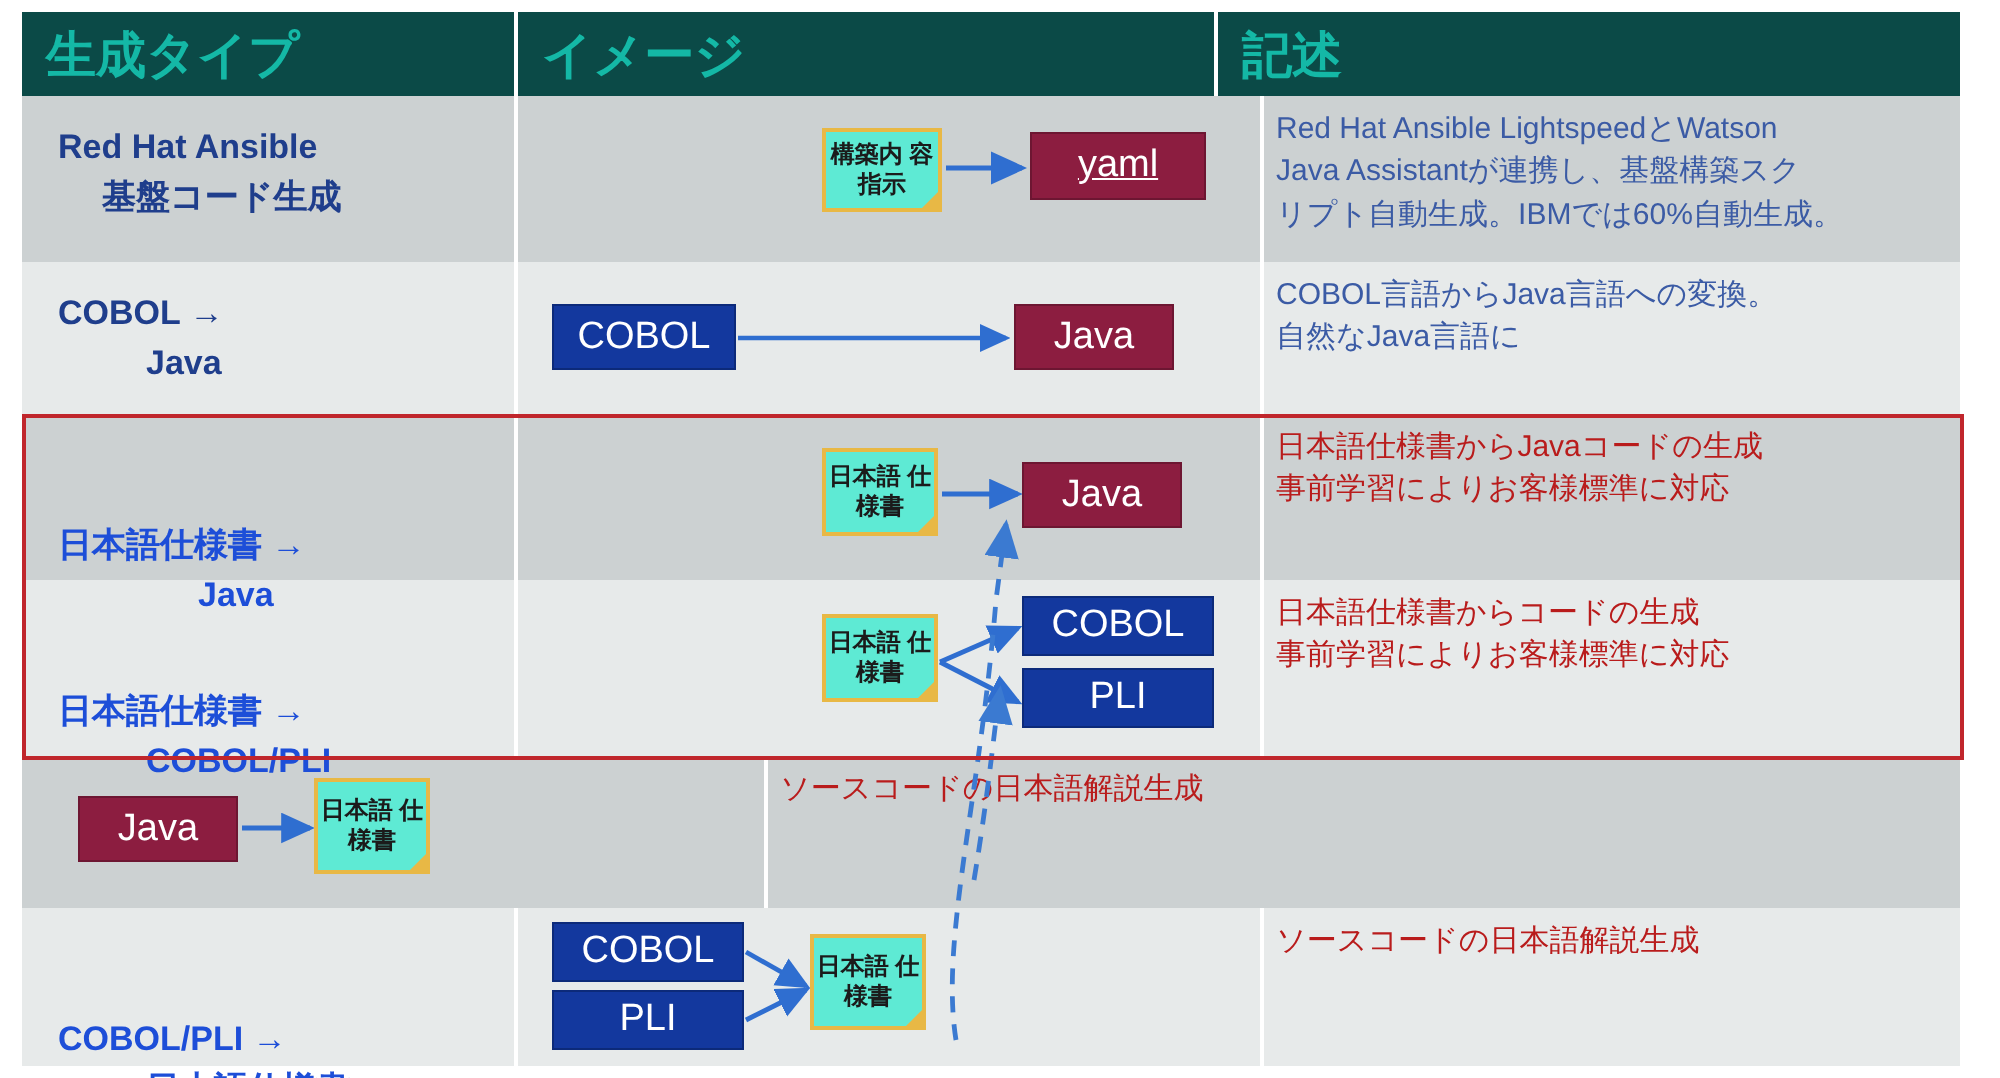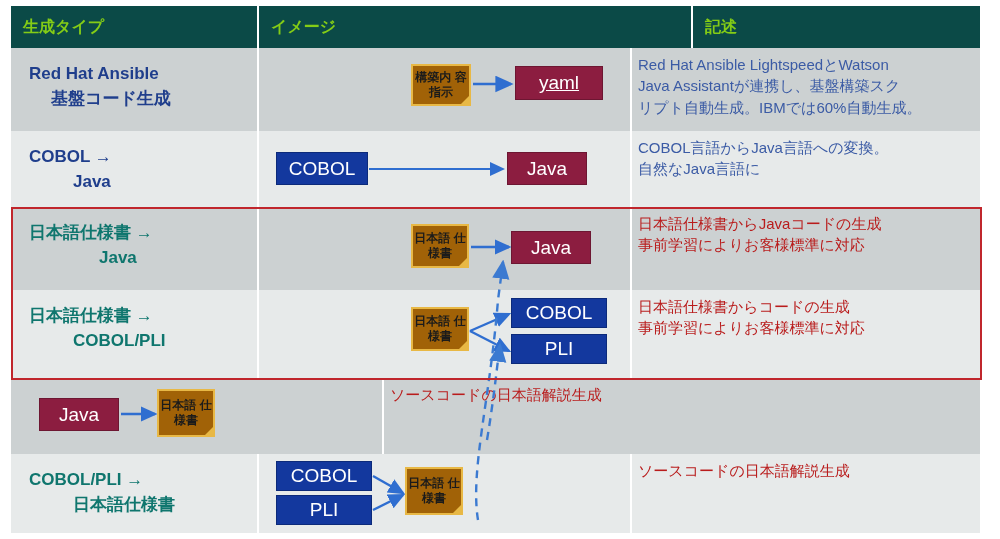--- a/index.html
+++ b/index.html
@@ -1,47 +1,47 @@
 <!DOCTYPE html>
 <html><head>
 <meta charset="utf-8">
 <style>
   html,body{margin:0;padding:0;background:#ffffff;}
   body{width:1000px;height:539px;font-family:"Liberation Sans","DejaVu Sans",sans-serif;overflow:hidden;position:relative;}
 
   .table{position:absolute;left:11px;top:6px;width:969px;height:527px;}
 
   .hdr{display:flex;height:42px;background:#0b4a47;}
-  .hdr .cell{color:#84cc16;font-size:16px;font-weight:bold;display:flex;align-items:center;padding-left:12px;box-sizing:border-box;font-family:Liberation Serif, serif;}
+  .hdr .cell{color:#14b8a6;font-size:25px;font-weight:bold;display:flex;align-items:center;padding-left:12px;box-sizing:border-box;font-family:Liberation Serif, serif;}
   .hdr .c1{width:248px;border-right:2px solid #ffffff;}
-  .hdr .c2{width:434px;border-right:2px solid #ffffff;}
+  .hdr .c2{width:350px;border-right:2px solid #ffffff;}
   .hdr .c3{flex:1;}
 
   .row{display:flex;box-sizing:border-box;}
   .row.odd{background:#ccd1d2;}
   .row.even{background:#e7eaea;}
   .row .c1{width:248px;border-right:2px solid #ffffff;box-sizing:border-box;position:relative;}
   .row .c2{width:373px;border-right:2px solid #ffffff;box-sizing:border-box;position:relative;}
   .row .c3{flex:1;box-sizing:border-box;position:relative;padding:6px 4px 0 6px;}
 
   .lbl{position:absolute;left:18px;top:14px;font-size:17px;font-weight:bold;line-height:1.45;white-space:pre;}
   .lbl.blue{color:#1f3e8c;}
-  .lbl.black{color:#0f766e;}
+  .lbl.black{color:#1d4ed8;margin-top:40px;}
   .lbl .ind{display:inline-block;}
 
   .desc{font-size:15px;line-height:1.42;white-space:pre-line;}
   .desc.blue{color:#3b5ba5;}
   .desc.black{color:#b91c1c;}
 
   
   .bx{position:absolute;color:#ffffff;font-size:19px;display:flex;align-items:center;justify-content:center;box-sizing:border-box;}
   .bx.blue{background:#13389e;border:1px solid #0c2a7a;}
   .bx.red{background:#8c1d40;border:1px solid #6d1632;}
 
-  .note{position:absolute;background:#a16207;border:2px solid #e8b845;box-sizing:border-box;
+  .note{position:absolute;background:#5eead4;border:2px solid #e8b845;box-sizing:border-box;
         color:#1b1b1b;font-size:12px;font-weight:bold;line-height:1.25;text-align:center;
         display:flex;align-items:center;justify-content:center;}
   .note:after{content:"";position:absolute;right:-2px;bottom:-2px;width:0;height:0;
         border-left:12px solid transparent;border-bottom:12px solid #e8b845;}
 
   .svgl{position:absolute;left:0;top:0;width:100%;height:100%;pointer-events:none;overflow:visible;}
 
   .redbox{position:absolute;left:11px;top:207px;width:971px;height:173px;border:2px solid #c0262c;box-sizing:border-box;pointer-events:none;}
   .dashlayer{position:absolute;left:0;top:0;width:1000px;height:539px;pointer-events:none;}
 </style>

